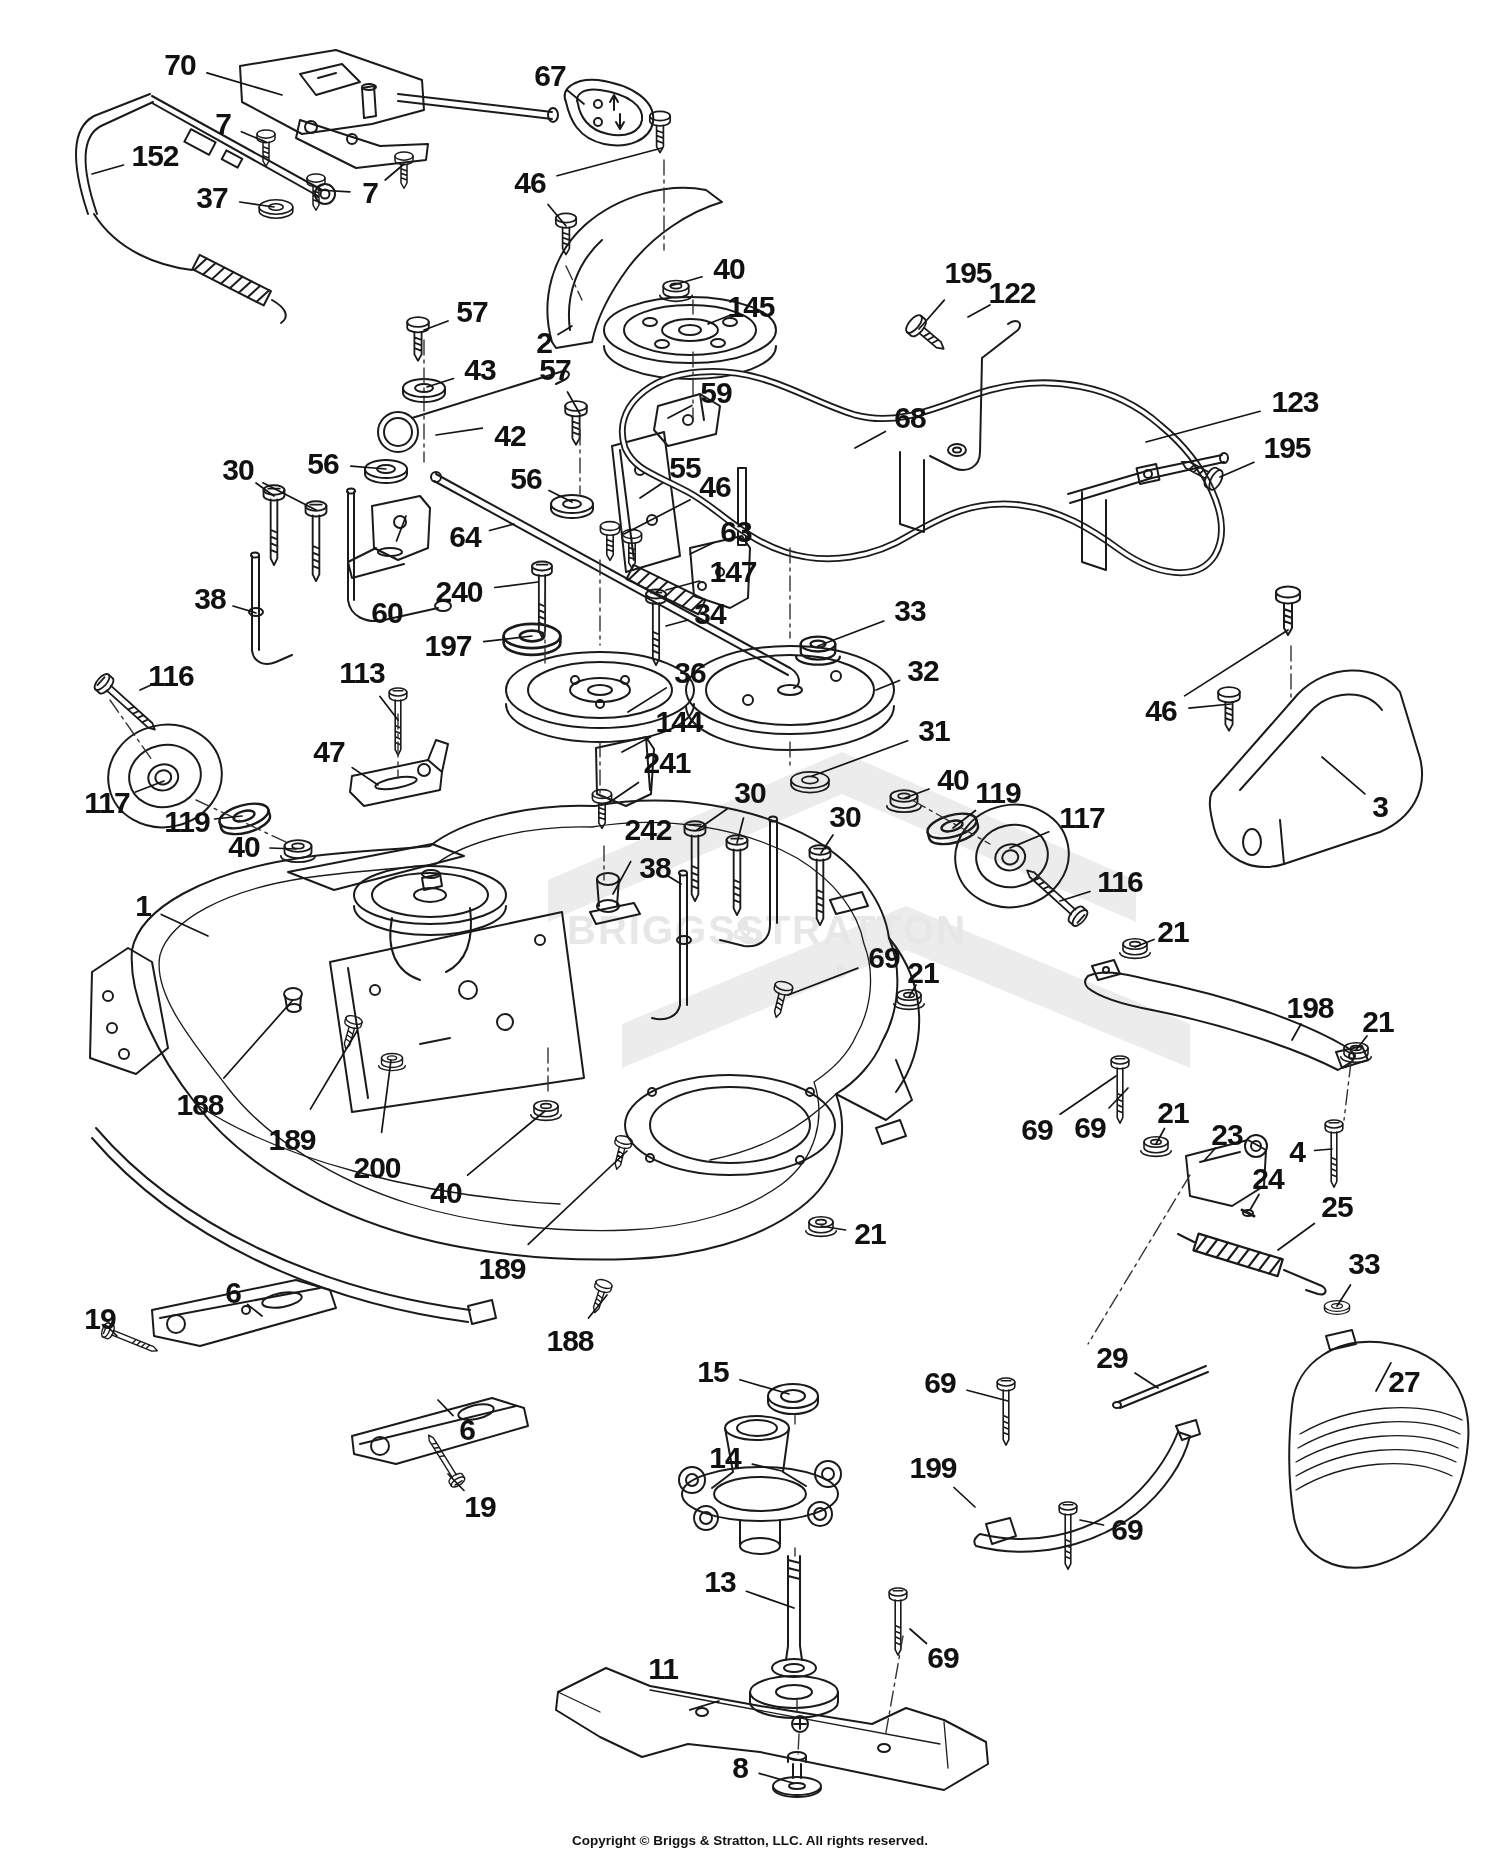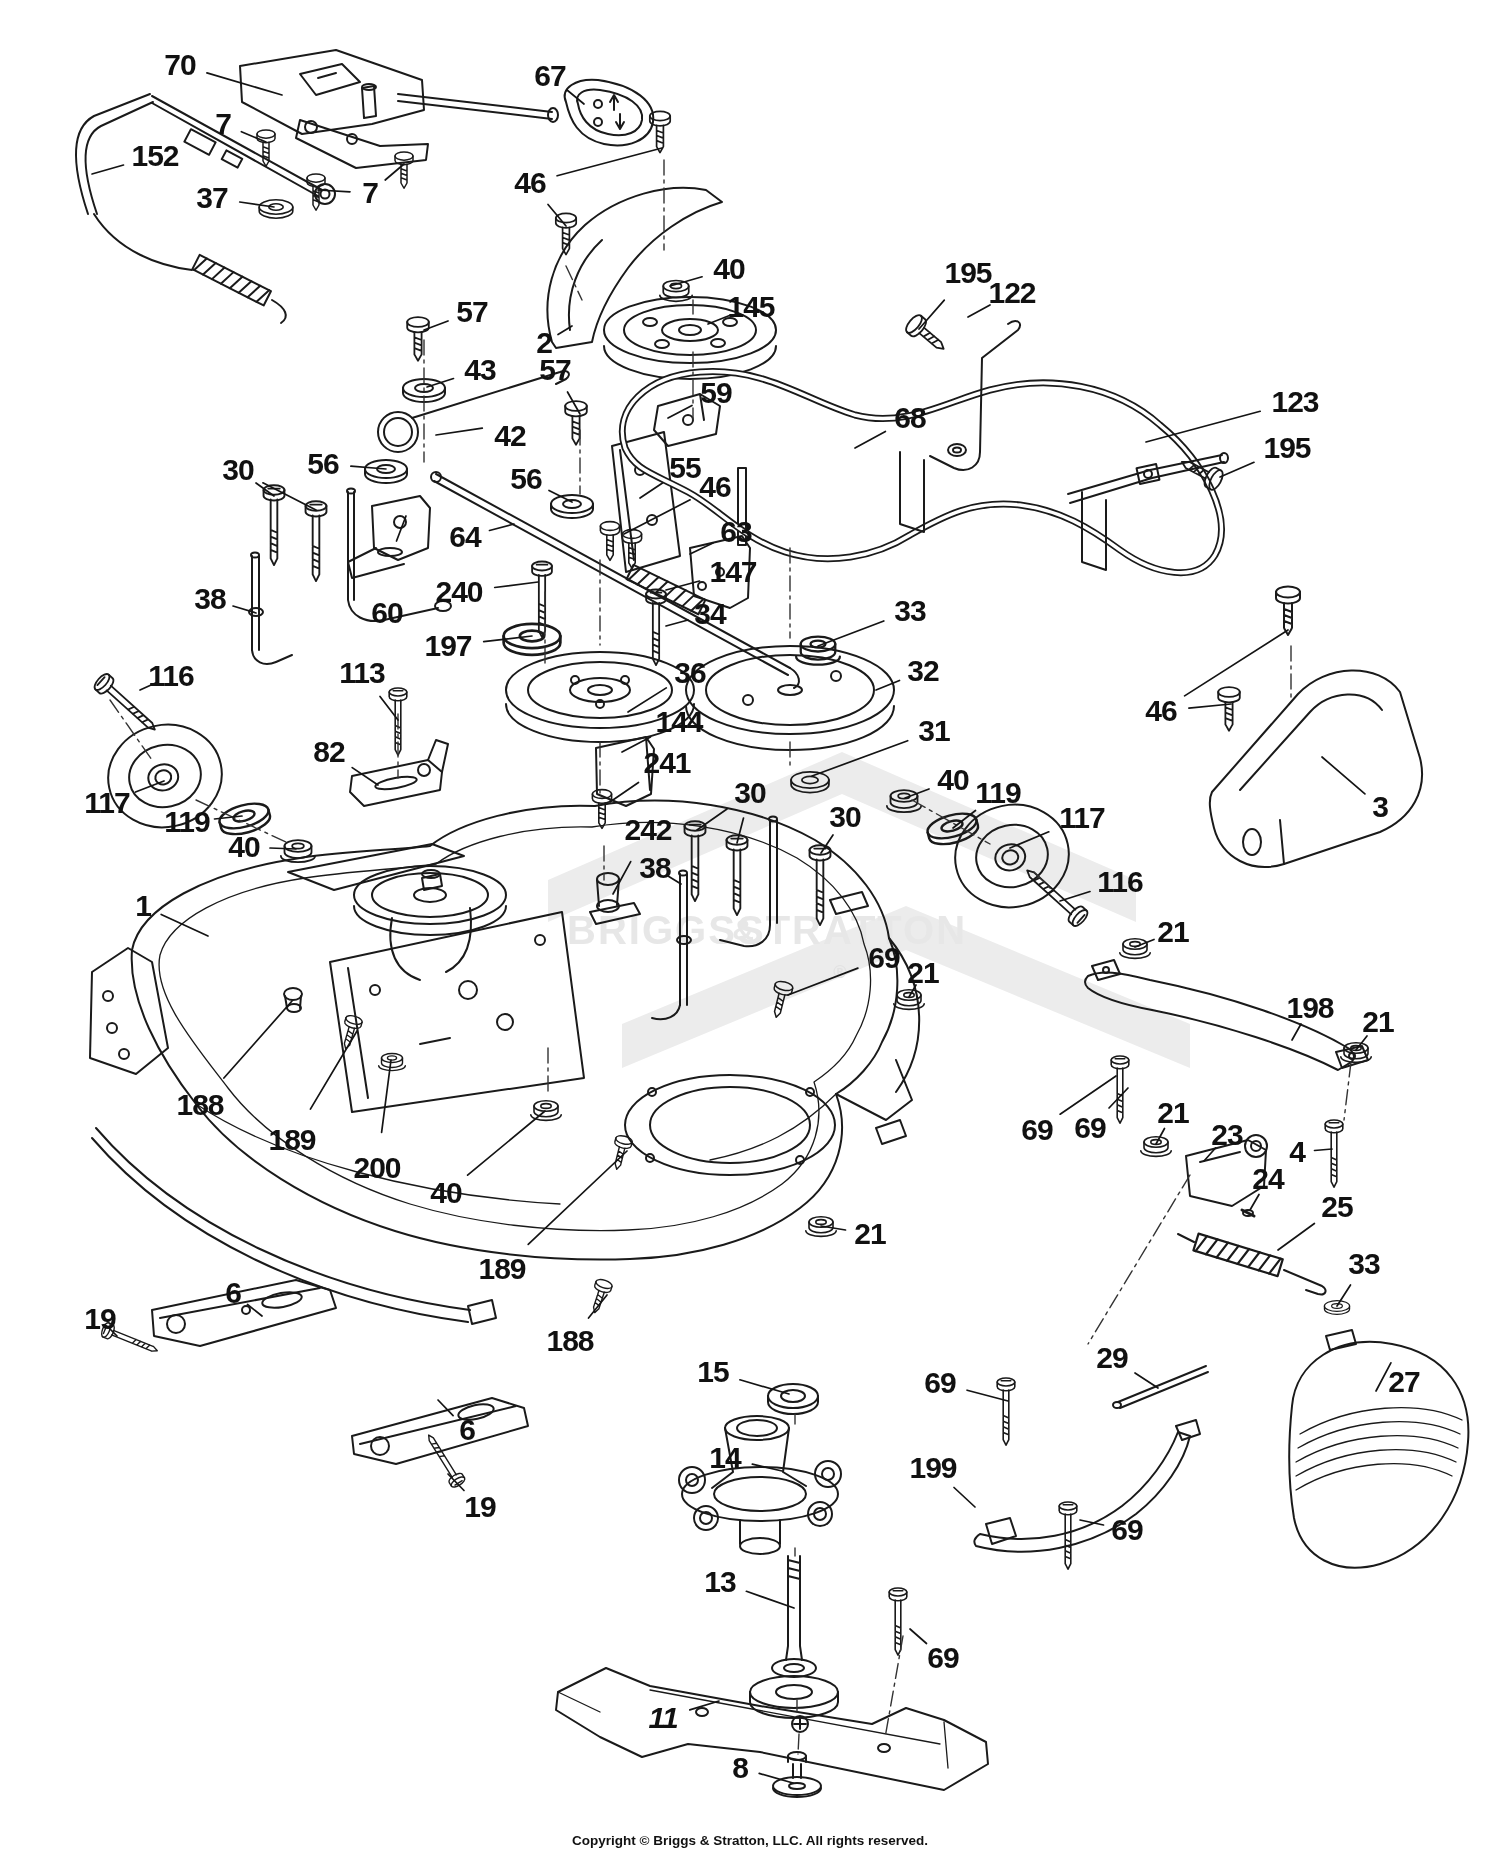--- a/index.html
+++ b/index.html
@@ -530,21 +530,21 @@
       <div class="part-label" style="left: 710px; top: 614px;">34</div>
       <div class="part-label" style="left: 910px; top: 611px;">33</div>
       <div class="part-label" style="left: 923px; top: 671px;">32</div>
       <div class="part-label" style="left: 934px; top: 731px;">31</div>
       <div class="part-label" style="left: 171px; top: 676px;">116</div>
       <div class="part-label" style="left: 362px; top: 673px;">113</div>
       <div class="part-label" style="left: 690px; top: 673px;">36</div>
       <div class="part-label" style="left: 679px; top: 722px;">144</div>
       <div class="part-label" style="left: 107px; top: 803px;">117</div>
       <div class="part-label" style="left: 187px; top: 822px;">119</div>
-      <div class="part-label" style="left: 329px; top: 752px;">82</div>
+      <div class="part-label" style="left: 329px; top: 752px;">47</div>
       <div class="part-label" style="left: 667px; top: 763px;">241</div>
       <div class="part-label" style="left: 953px; top: 780px;">40</div>
       <div class="part-label" style="left: 998px; top: 793px;">119</div>
       <div class="part-label" style="left: 1082px; top: 818px;">117</div>
       <div class="part-label" style="left: 750px; top: 793px;">30</div>
       <div class="part-label" style="left: 845px; top: 817px;">30</div>
       <div class="part-label" style="left: 1161px; top: 711px;">46</div>
       <div class="part-label" style="left: 1380px; top: 807px;">3</div>
       <div class="part-label" style="left: 244px; top: 847px;">40</div>
       <div class="part-label" style="left: 648px; top: 830px;">242</div>
@@ -582,18 +582,18 @@
       <div class="part-label" style="left: 100px; top: 1319px;">19</div>
       <div class="part-label" style="left: 467px; top: 1430px;">6</div>
       <div class="part-label" style="left: 480px; top: 1507px;">19</div>
       <div class="part-label" style="left: 713px; top: 1372px;">15</div>
       <div class="part-label" style="left: 940px; top: 1383px;">69</div>
       <div class="part-label" style="left: 725px; top: 1458px;">14</div>
       <div class="part-label" style="left: 933px; top: 1468px;">199</div>
       <div class="part-label" style="left: 720px; top: 1582px;">13</div>
       <div class="part-label" style="left: 1127px; top: 1530px;">69</div>
       <div class="part-label" style="left: 943px; top: 1658px;">69</div>
-      <div class="part-label" style="left: 663px; top: 1718px; font-style: italic;">11</div>
+      <div class="part-label" style="left: 663px; top: 1669px;">11</div>
       <div class="part-label" style="left: 740px; top: 1768px;">8</div>
     </div>
 
   <div id="footer">Copyright © Briggs &amp; Stratton, LLC. All rights reserved.</div>
 </div>
 
 </body></html>

